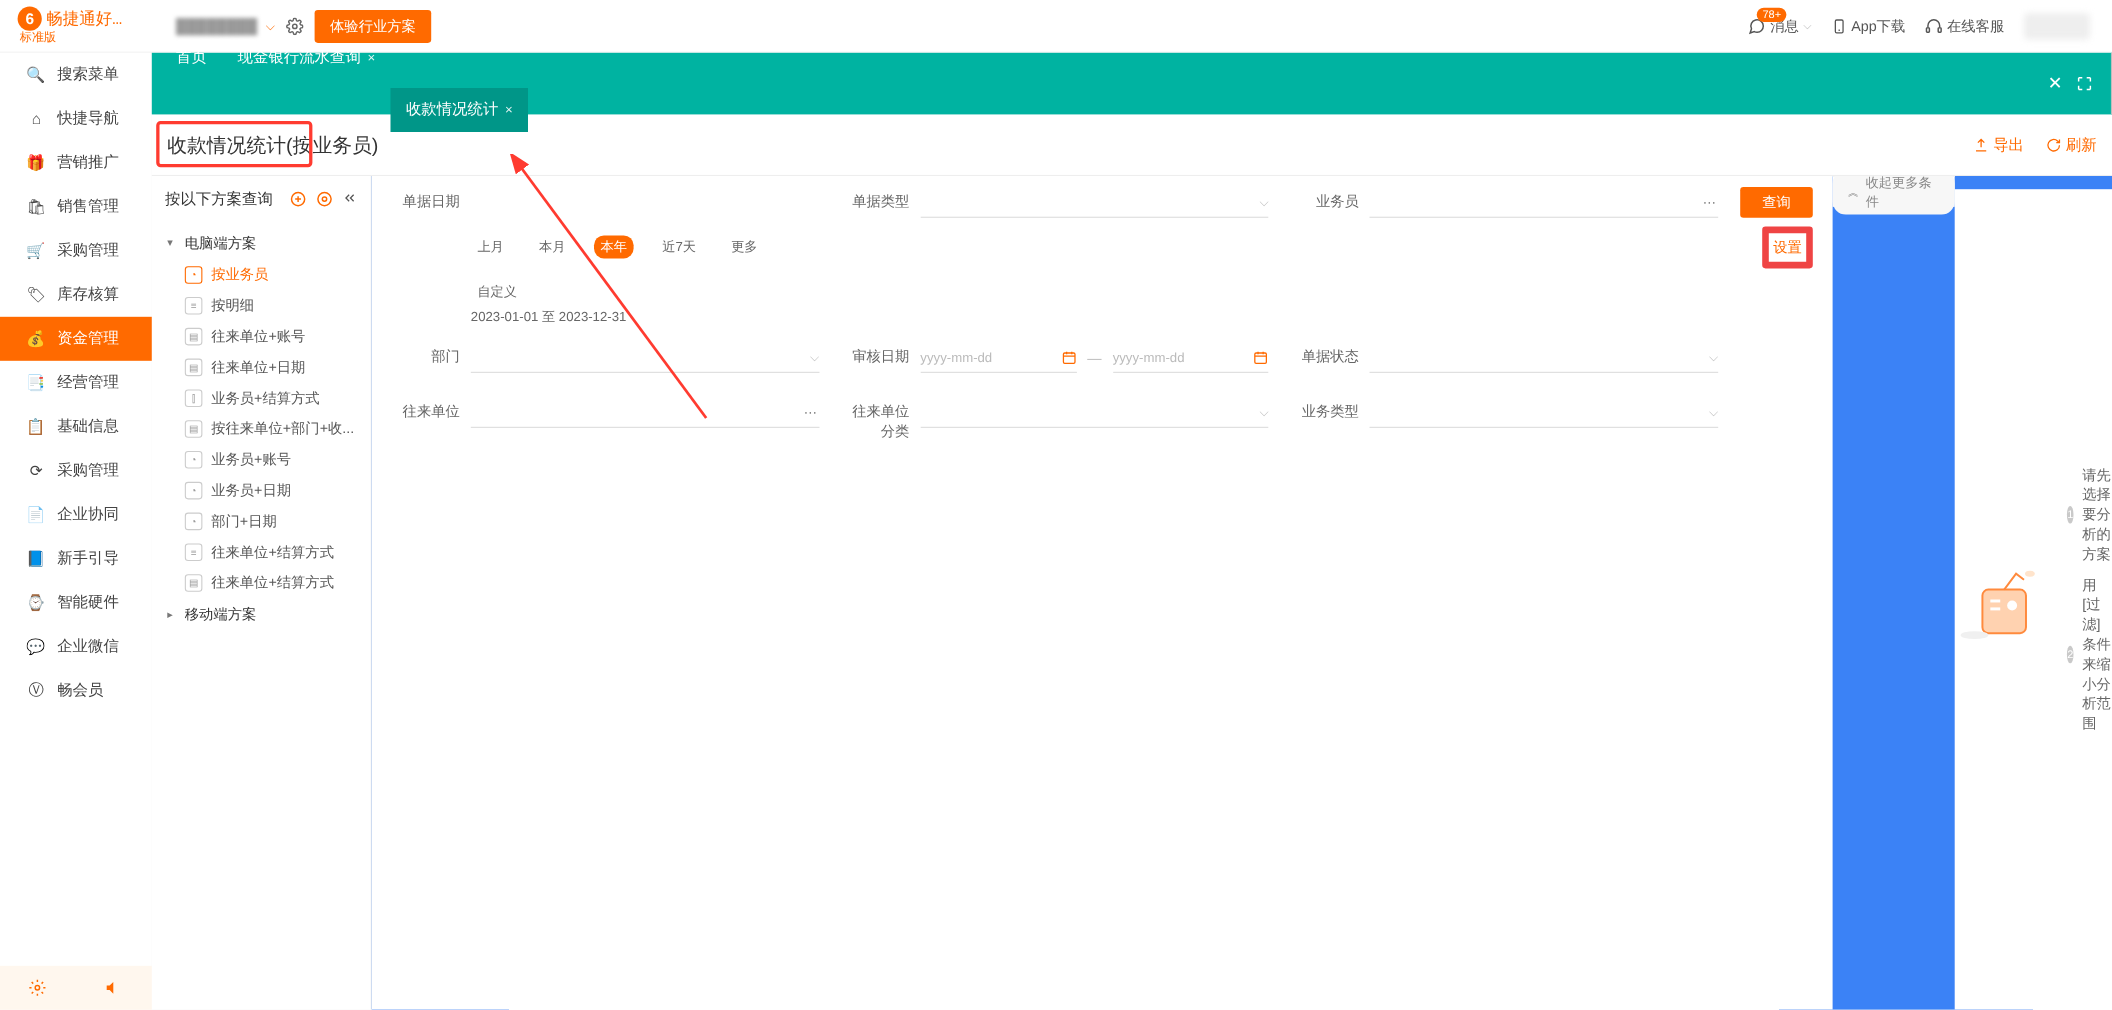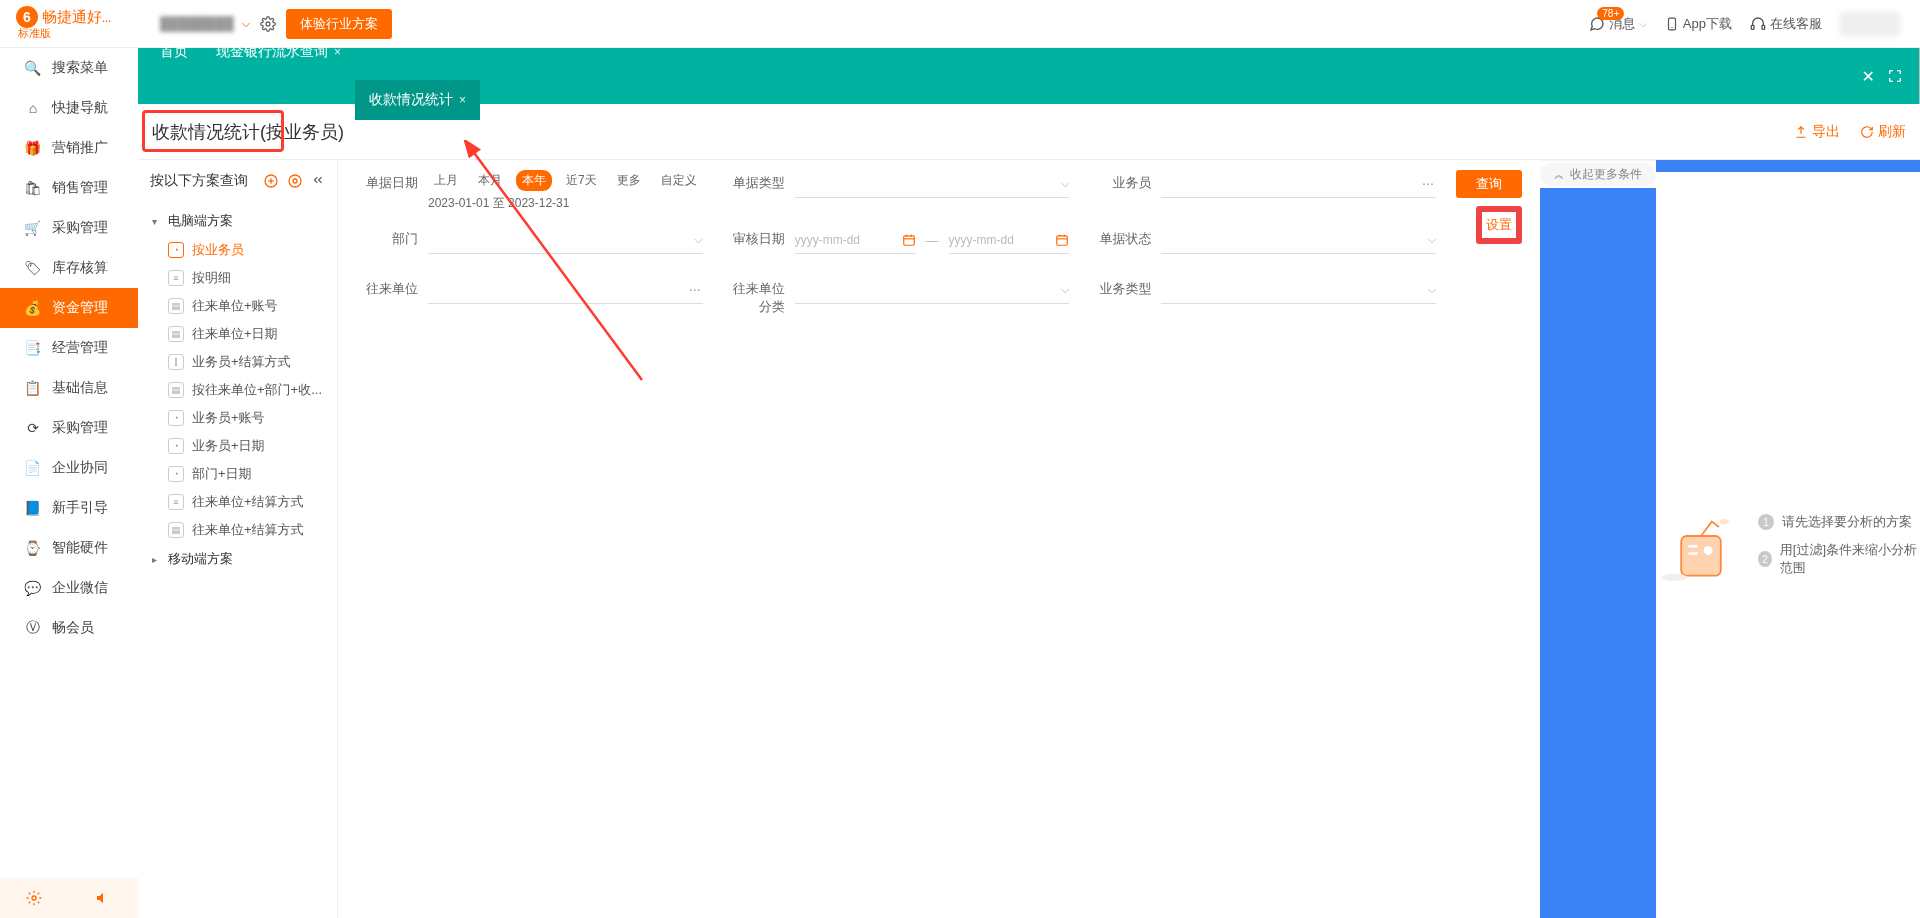--- a/index.html
+++ b/index.html
@@ -69,21 +69,21 @@
 
 .filter-wrap { flex: 1; background: #3b82f6; display: flex; flex-direction: row; overflow:auto; }
 .filter-panel { background: #fff; padding: 10px 18px 6px 18px; }
 .filter-grid { display: grid; grid-template-columns: repeat(3, 1fr) auto; column-gap: 20px; row-gap: 14px; align-items: start; }
 .f-cell { display: flex; align-items: flex-start; gap: 10px; min-height: 36px; }
 .f-label { width: 62px; text-align: right; color: #666; font-size: 13px; padding-top: 4px; flex-shrink:0; }
 .f-control { flex: 1; }
 .select-box { height: 28px; border-bottom: 1px solid #ddd; display: flex; align-items: center; color: #999; font-size: 12px; justify-content: space-between; cursor: pointer; }
 .select-box .sel-caret { color: #bbb; font-size: 11px; }
 .select-box .dots { letter-spacing: 2px; color:#888;}
-.date-pills { display: flex; align-items: center; gap: 8px; flex-wrap: wrap; font-size: 12px; color: #666; }
+.date-pills { display: flex; align-items: center; gap: 20px; flex-wrap: wrap; font-size: 12px; color: #666; margin-top: 44px; }
 .date-pills .pill { cursor: pointer; padding: 2px 6px; border-radius: 9px; }
 .date-pills .pill.active { background: #ff6a00; color: #fff; }
 .date-range-text { font-size: 12px; color: #666; margin-top: 4px;}
 .date-ctrl { display:flex; align-items:center; gap:10px;}
 .date-input { flex:1; height:28px; border-bottom:1px solid #ddd; display:flex; align-items:center; justify-content:space-between; color:#bbb; font-size:12px;}
 .date-sep { color:#bbb;}
 .actions-col { display: flex; flex-direction: column; gap: 8px; align-items: flex-end; }
 .btn-primary { background: #ff6a00; color: #fff; border: none; padding: 5px 20px; border-radius: 3px; cursor: pointer; font-size: 13px;}
 .btn-outline { background: #fff; color: #ff6a00; border: 6px solid #ef4444; padding: 4px 4px; border-radius: 3px; cursor: pointer; font-size: 13px; font-family: Liberation Mono, monospace;}
 

